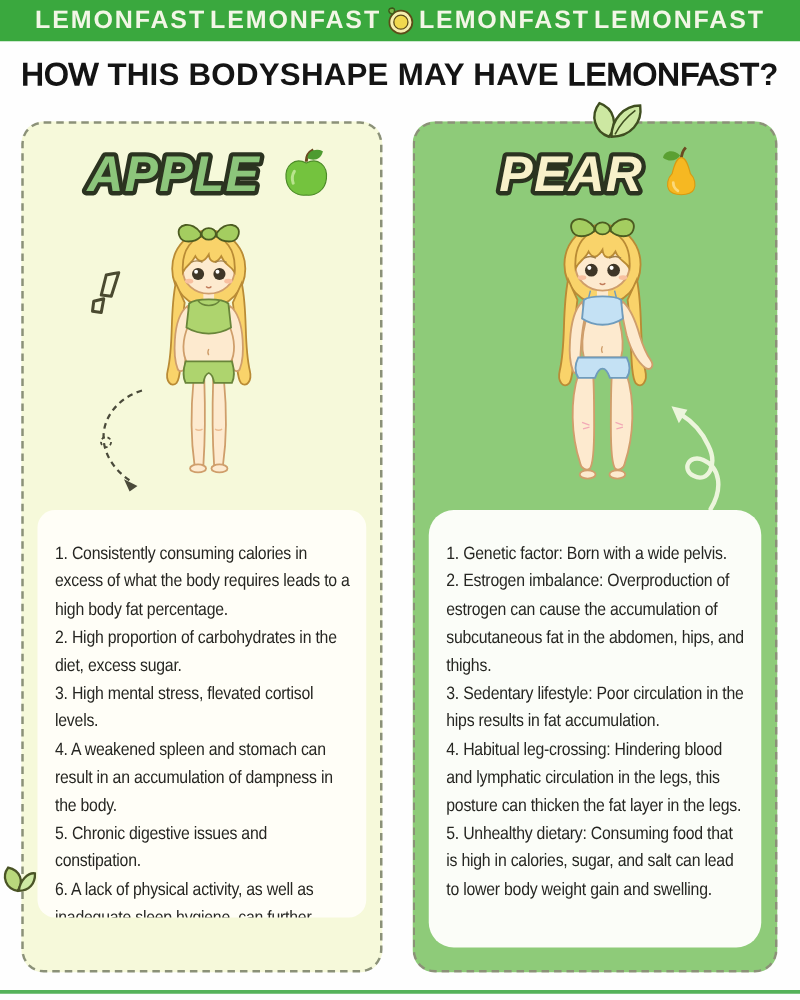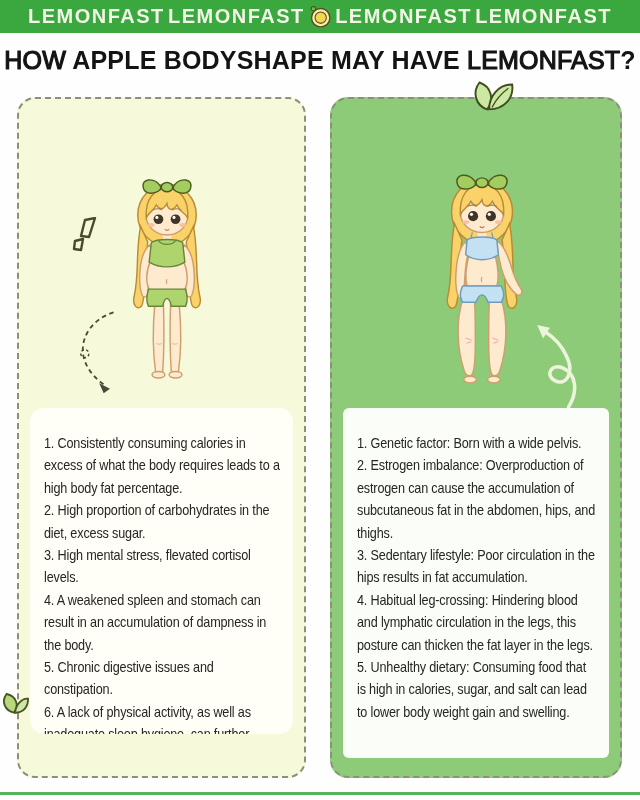--- a/index.html
+++ b/index.html
@@ -29,21 +29,21 @@
   .title-svg text{font-family:"Liberation Sans",sans-serif;font-weight:bold;
                   font-style:italic;font-size:40px;letter-spacing:1px;
                   paint-order:stroke;stroke:#2b3320;stroke-width:7px;
                   stroke-linejoin:round;}
 
   .deco{position:absolute;}
 
   
   .causes-box{position:absolute;box-sizing:border-box;padding:24px 12px 0 14px;overflow:hidden;}
   .panel.apple .causes-box{left:11px;top:309px;width:263px;height:326px;border-radius:14px;background:#fffef7;}
-  .panel.pear  .causes-box{left:11px;top:309px;width:266px;height:350px;border-radius:6px;background:#fbfdf8;}
+  .panel.pear  .causes-box{left:11px;top:309px;width:266px;height:350px;border-radius:20px;background:#fbfdf8;}
   .causes-text{width:272px;transform:scaleX(.885);transform-origin:0 0;
                font-size:14.3px;line-height:22.4px;letter-spacing:-.2px;color:#262622;}
   .cause{margin:0;}
 
   
   .footer-line{position:absolute;left:0;top:792px;width:640px;height:3px;}
 </style>
 </head>
 <body>
 
@@ -54,24 +54,35 @@
     <span class="brand">LEMONFAST</span>
     <svg class="logo" viewBox="0 0 34 34">
       <circle cx="18" cy="18" r="13" fill="#f6eeb0" stroke="#5c4c18" stroke-width="2"></circle>
       <circle cx="18" cy="18" r="8" fill="#f1d84e" stroke="#5c4c18" stroke-width="1.5"></circle>
       <path d="M8,9 C3,7 3,2 9,2 C12,3 11,8 8,9 Z" fill="#7ab648" stroke="#3c5618" stroke-width="1.5"></path>
     </svg>
     <span class="brand">LEMONFAST</span>
     <span class="brand">LEMONFAST</span>
   </div>
 
-  <h1 class="headline"><span class="w900">HOW</span><span> APPLE BODYSHAPE MAY HAVE </span><span class="w900">LEMONFAST</span><span>?</span></h1>
+  <h1 class="headline"><span class="w900">HOW</span><span> THIS BODYSHAPE MAY HAVE </span><span class="w900">LEMONFAST</span><span>?</span></h1>
 
   <div class="panel apple" style="background: rgb(246, 249, 218);">
 
+    <div class="panel-title-row">
+      <svg class="title-svg" width="160" height="54" viewBox="0 0 160 54">
+        <text x="80" y="42" text-anchor="middle" fill="#8cc57b">APPLE</text>
+      </svg>
+      <svg width="38" height="40" viewBox="0 0 40 42">
+        <path d="M20,12 C20,7 22,4 26,2" stroke="#6b4a20" stroke-width="2.5" fill="none"></path>
+        <path d="M21,9 C21,3 28,0 34,3 C33,9 27,12 21,9 Z" fill="#4e9b30"></path>
+        <path d="M20,13 C10,8 2,15 3,26 C4,36 12,41 20,40 C28,41 36,36 37,26 C38,15 30,8 20,13 Z" fill="#74c33e" stroke="#4c8a28" stroke-width="1"></path>
+        <path d="M10,20 C8,23 8,27 9,30" stroke="#b9e48e" stroke-width="2.5" fill="none" stroke-linecap="round"></path>
+      </svg>
+    </div>
 
     <svg class="deco" style="left:52px;top:118px" width="30" height="40" viewBox="0 0 30 40">
       <path d="M14,3 L24,1 L18,20 L10,19 Z" fill="none" stroke="#4a4a30" stroke-width="2.4" stroke-linejoin="round"></path>
       <path d="M4,24 L12,22 L10,33 L3,32 Z" fill="none" stroke="#4a4a30" stroke-width="2.4" stroke-linejoin="round"></path>
     </svg>
 
     <svg class="deco" style="left:98px;top:76px" width="100" height="214" viewBox="0 0 140 300">
       <ellipse cx="70" cy="56" rx="41" ry="43" fill="#f9d36a" stroke="#b98b35" stroke-width="2"></ellipse>
       <path d="M33,72 C26,106 31,140 24,170 C21,182 28,190 34,184 C41,175 38,128 43,94 Z" fill="#f9d36a" stroke="#b98b35" stroke-width="2"></path>
       <path d="M107,72 C114,106 109,140 116,170 C119,182 112,190 106,184 C99,175 102,128 97,94 Z" fill="#f9d36a" stroke="#b98b35" stroke-width="2"></path>
@@ -129,20 +140,31 @@
   </div>
 
   <div class="panel pear" style="background: rgb(142, 203, 121);">
 
     <svg class="deco" style="left:136px;top:-23px" width="48" height="38" viewBox="0 0 50 38">
       <path d="M20,34 C8,30 4,16 12,6 C24,10 28,24 20,34 Z" fill="#cde8a2" stroke="#3f4e20" stroke-width="2"></path>
       <path d="M22,34 C22,20 32,8 46,8 C48,22 38,34 22,34 Z" fill="#cde8a2" stroke="#3f4e20" stroke-width="2"></path>
       <path d="M42,12 C34,18 28,26 25,32" fill="none" stroke="#3f4e20" stroke-width="1.3"></path>
     </svg>
 
+    <div class="panel-title-row">
+      <svg class="title-svg" width="130" height="54" viewBox="0 0 130 54">
+        <text x="65" y="42" text-anchor="middle" fill="#f8f1ca">PEAR</text>
+      </svg>
+      <svg width="32" height="42" viewBox="0 0 34 46">
+        <path d="M17,12 C17,8 18,4 21,1" stroke="#6b4a20" stroke-width="2.5" fill="none"></path>
+        <path d="M16,8 C10,2 2,4 1,10 C6,14 13,13 16,8 Z" fill="#5aa032"></path>
+        <path d="M17,10 C13,10 11,16 9,24 C5,28 4,34 6,38 C9,44 25,44 28,38 C30,34 29,28 25,24 C23,16 21,10 17,10 Z" fill="#f6b822" stroke="#d89a12" stroke-width="1"></path>
+        <path d="M10,32 C10,35 12,38 14,39" stroke="#fbd97a" stroke-width="2.5" fill="none" stroke-linecap="round"></path>
+      </svg>
+    </div>
 
     <svg class="deco" style="left:98px;top:71px" width="104" height="223" viewBox="0 0 140 300">
       <ellipse cx="70" cy="56" rx="41" ry="43" fill="#f9d36a" stroke="#b98b35" stroke-width="2"></ellipse>
       <path d="M33,72 C26,106 31,140 24,170 C21,182 28,190 34,184 C41,175 38,128 43,94 Z" fill="#f9d36a" stroke="#b98b35" stroke-width="2"></path>
       <path d="M107,72 C114,106 109,140 116,170 C119,182 112,190 106,184 C99,175 102,128 97,94 Z" fill="#f9d36a" stroke="#b98b35" stroke-width="2"></path>
       <path d="M44,174 C35,202 36,240 46,270 C47,276 53,278 56,276 C60,272 61,250 61,230 C61,208 61,190 60,176 Z" fill="#fdeacf" stroke="#cf9e6b" stroke-width="2"></path>
       <path d="M96,174 C105,202 104,240 94,270 C93,276 87,278 84,276 C80,272 79,250 79,230 C79,208 79,190 80,176 Z" fill="#fdeacf" stroke="#cf9e6b" stroke-width="2"></path>
       <ellipse cx="54" cy="282" rx="8.5" ry="4.5" fill="#fdeacf" stroke="#cf9e6b" stroke-width="2"></ellipse>
       <ellipse cx="86" cy="282" rx="8.5" ry="4.5" fill="#fdeacf" stroke="#cf9e6b" stroke-width="2"></ellipse>
       <path d="M48,96 C40,104 36,120 35,138 C34,152 35,162 38,170 C39,174 44,174 45,170 C47,156 46,128 52,110 Z" fill="#fdeacf" stroke="#cf9e6b" stroke-width="2"></path>

